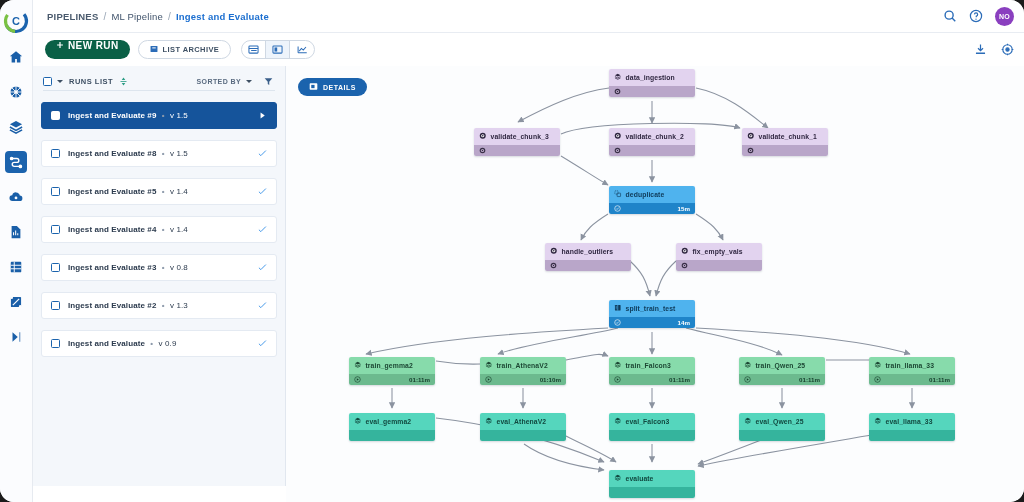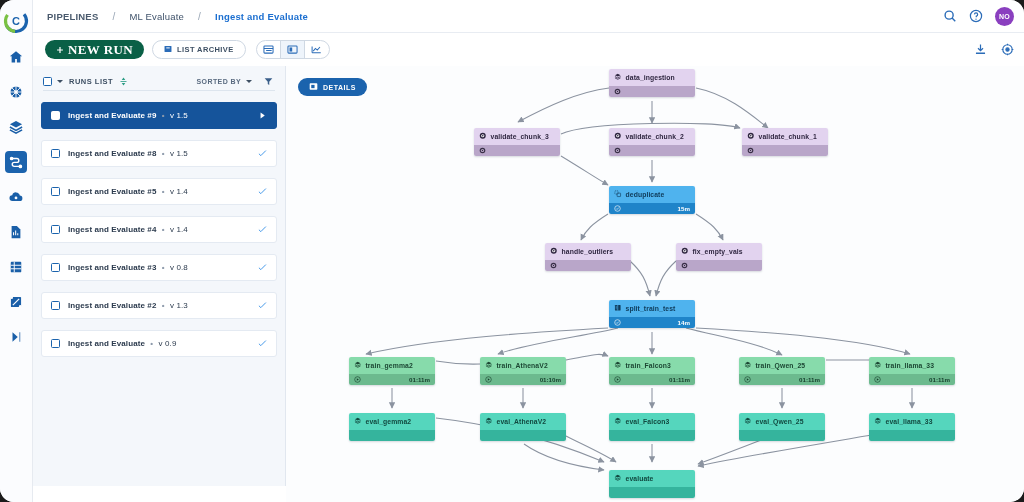--- a/index.html
+++ b/index.html
@@ -28,44 +28,44 @@
   }
   .rail-icon.active { background: #1b63ad; color: #ffffff; }
   .rail-icon svg { width: 14px; height: 14px; display: block; }
 
   
   .topbar {
     position: absolute; left: 33px; top: 0; right: 0; height: 33px;
     background: #ffffff; border-bottom: 1px solid #e8ecf2;
     display: flex; align-items: center; padding: 0 10px 0 14px;
   }
-  .crumbs { display: flex; align-items: center; gap: 14px; font-size: 9.5px; letter-spacing: .2px; }
+  .crumbs { display: flex; align-items: center; gap: 5px; font-size: 9.5px; letter-spacing: .2px; }
   .crumb { color: #4a5a6d; font-weight: 600; }
   .crumb.link { color: #40536b; font-weight: 500; }
   .crumb.current { color: #1c6fd0; font-weight: 600; }
   .crumb-sep { color: #9aa7b6; font-size: 10px; }
   .topbar-right { margin-left: auto; display: flex; align-items: center; gap: 12px; }
   .hdr-icon { width: 14px; height: 14px; color: #2b6cb8; cursor: pointer; }
   .hdr-icon svg { width: 14px; height: 14px; display: block; }
   .avatar {
     width: 19px; height: 19px; border-radius: 50%;
     background: #8a3fbf; color: #fff; font-size: 7px; font-weight: 700;
     display: flex; align-items: center; justify-content: center; letter-spacing: .3px;
   }
 
   
   .toolbar {
     position: absolute; left: 33px; top: 33px; right: 0; height: 33px;
     background: #ffffff; display: flex; align-items: center; padding: 0 10px 0 12px;
   }
   .btn-newrun {
-    display: flex; align-items: center; gap: 4px;
+    display: flex; gap: 4px;
     background: #0a6046; color: #fff; border-radius: 12px;
-    height: 19px; padding: 0 11px; font-size: 13px; font-weight: 700;
-    letter-spacing: .4px; cursor: pointer; border: none; font-family: Liberation Serif, serif;
+    height: 19px; padding: 0 11px; font-size: 10px; font-weight: 700;
+    letter-spacing: .4px; cursor: pointer; border: none;
   }
   .btn-archive {
     display: flex; align-items: center; gap: 5px;
     background: #fff; color: #3d4f63; border: 1px solid #cfd8e3; border-radius: 12px;
     height: 19px; padding: 0 11px; font-size: 7.5px; font-weight: 700;
     letter-spacing: .4px; margin-left: 8px; cursor: pointer;
   }
   .btn-archive svg { color: #2b6cb8; }
   .seg {
     display: flex; margin-left: 10px; border: 1px solid #cfd8e3;
@@ -235,21 +235,21 @@
           <path d="M4 2.5 10 8l-6 5.5z"></path>
           <path d="M11.5 2.5 13 2.5 13 13.5 11.5 13.5z" opacity=".55"></path>
         </svg>
     </div>
   </div>
 
   <div class="topbar">
     <div class="crumbs">
       <span class="crumb">PIPELINES</span>
       <span class="crumb-sep">/</span>
-      <span class="crumb link">ML Evaluate</span>
+      <span class="crumb link">ML Pipeline</span>
       <span class="crumb-sep">/</span>
       <span class="crumb current">Ingest and Evaluate</span>
     </div>
     <div class="topbar-right">
       <span class="hdr-icon">
         <svg viewBox="0 0 16 16" fill="none" stroke="currentColor" stroke-width="1.6">
             <circle cx="7" cy="7" r="4.6"></circle>
             <path d="M10.4 10.4 14 14"></path>
           </svg>
       </span>

